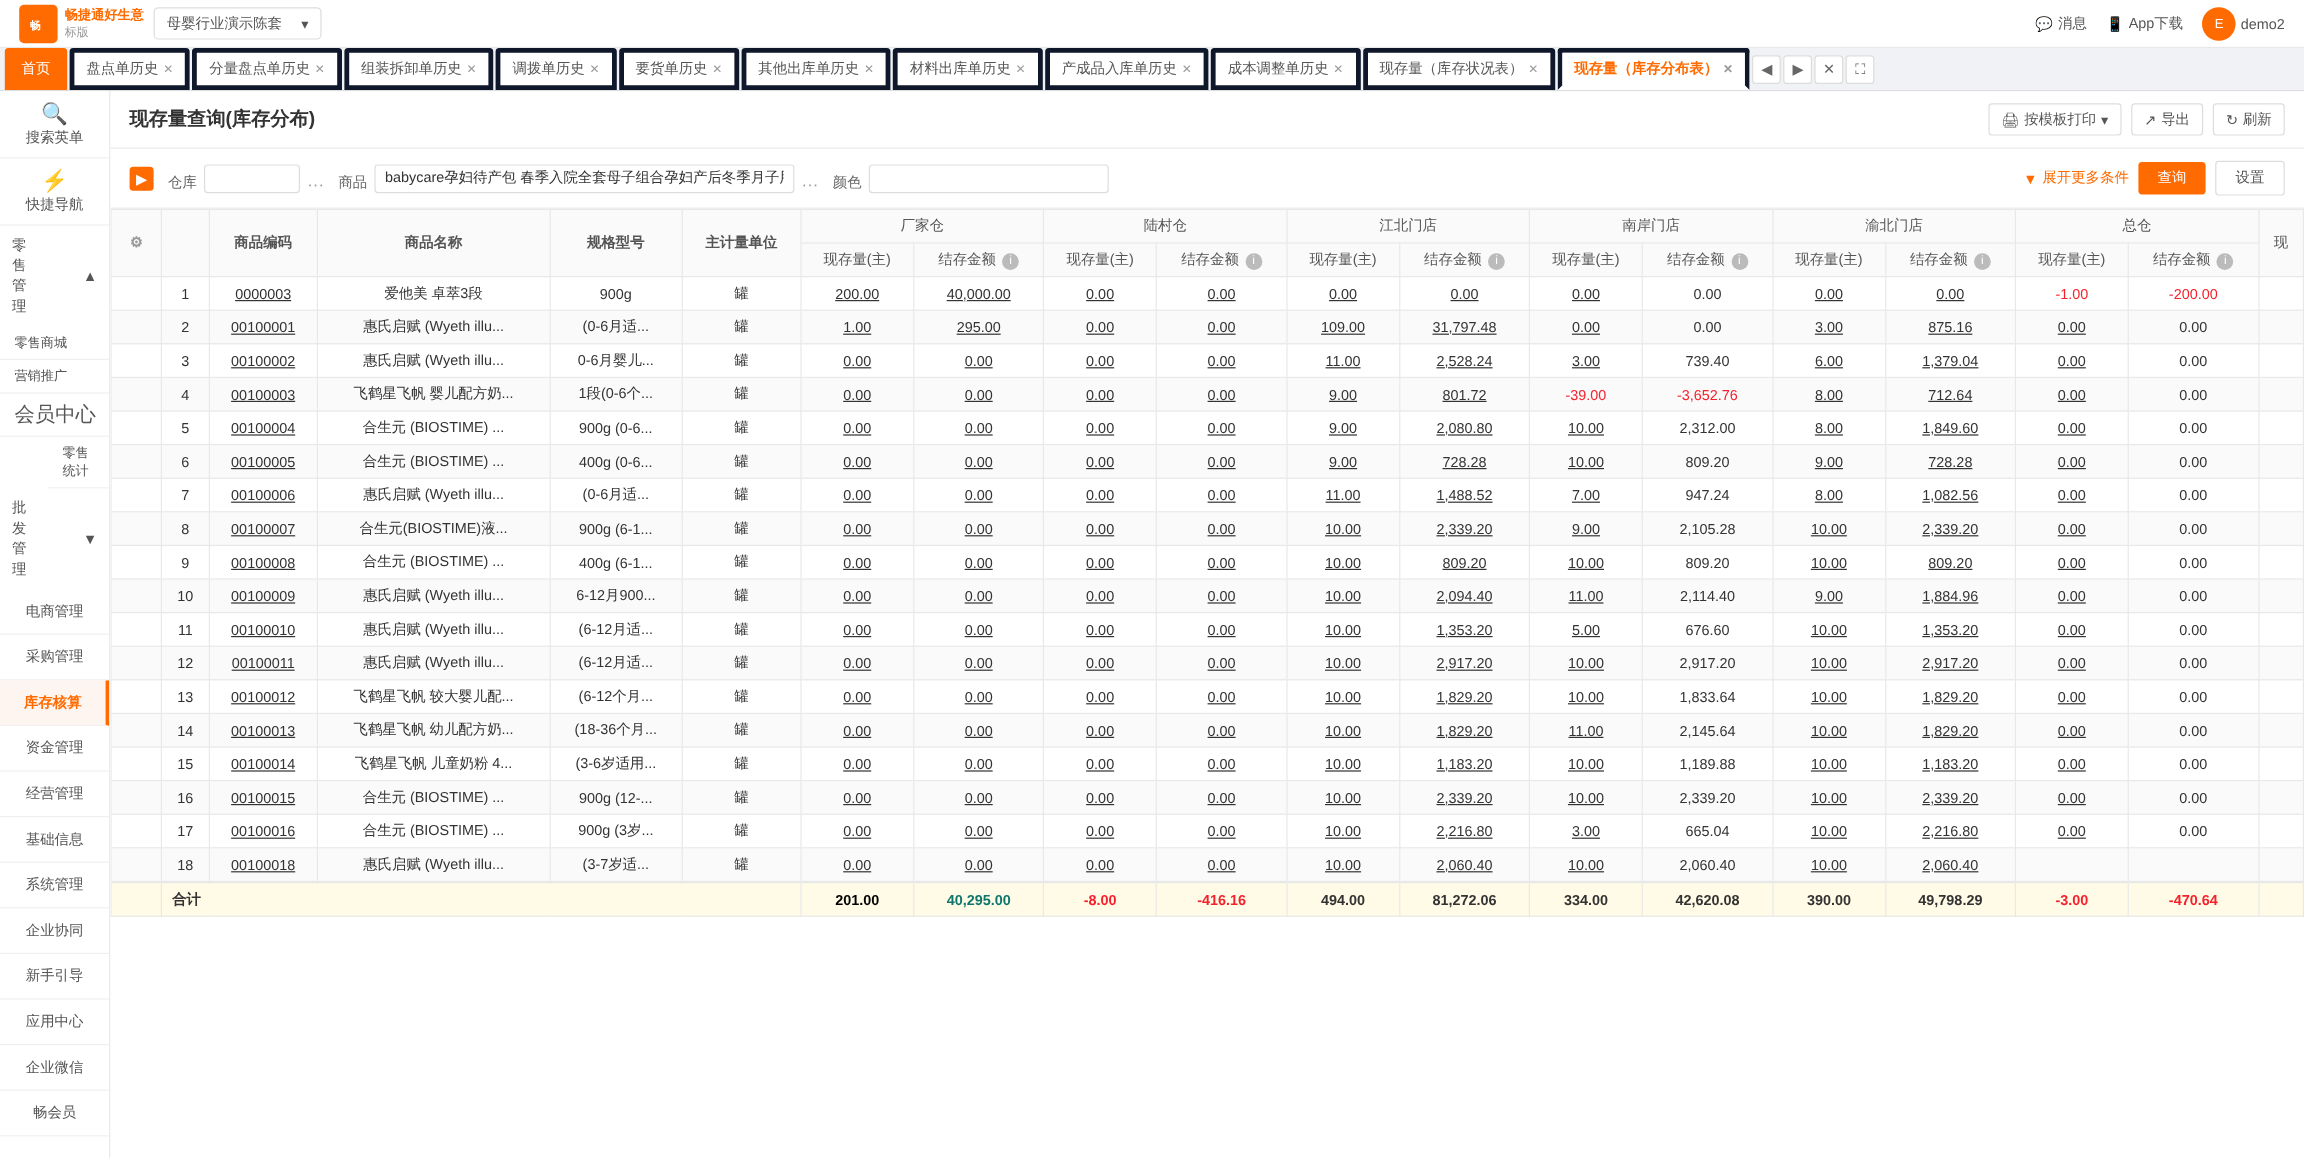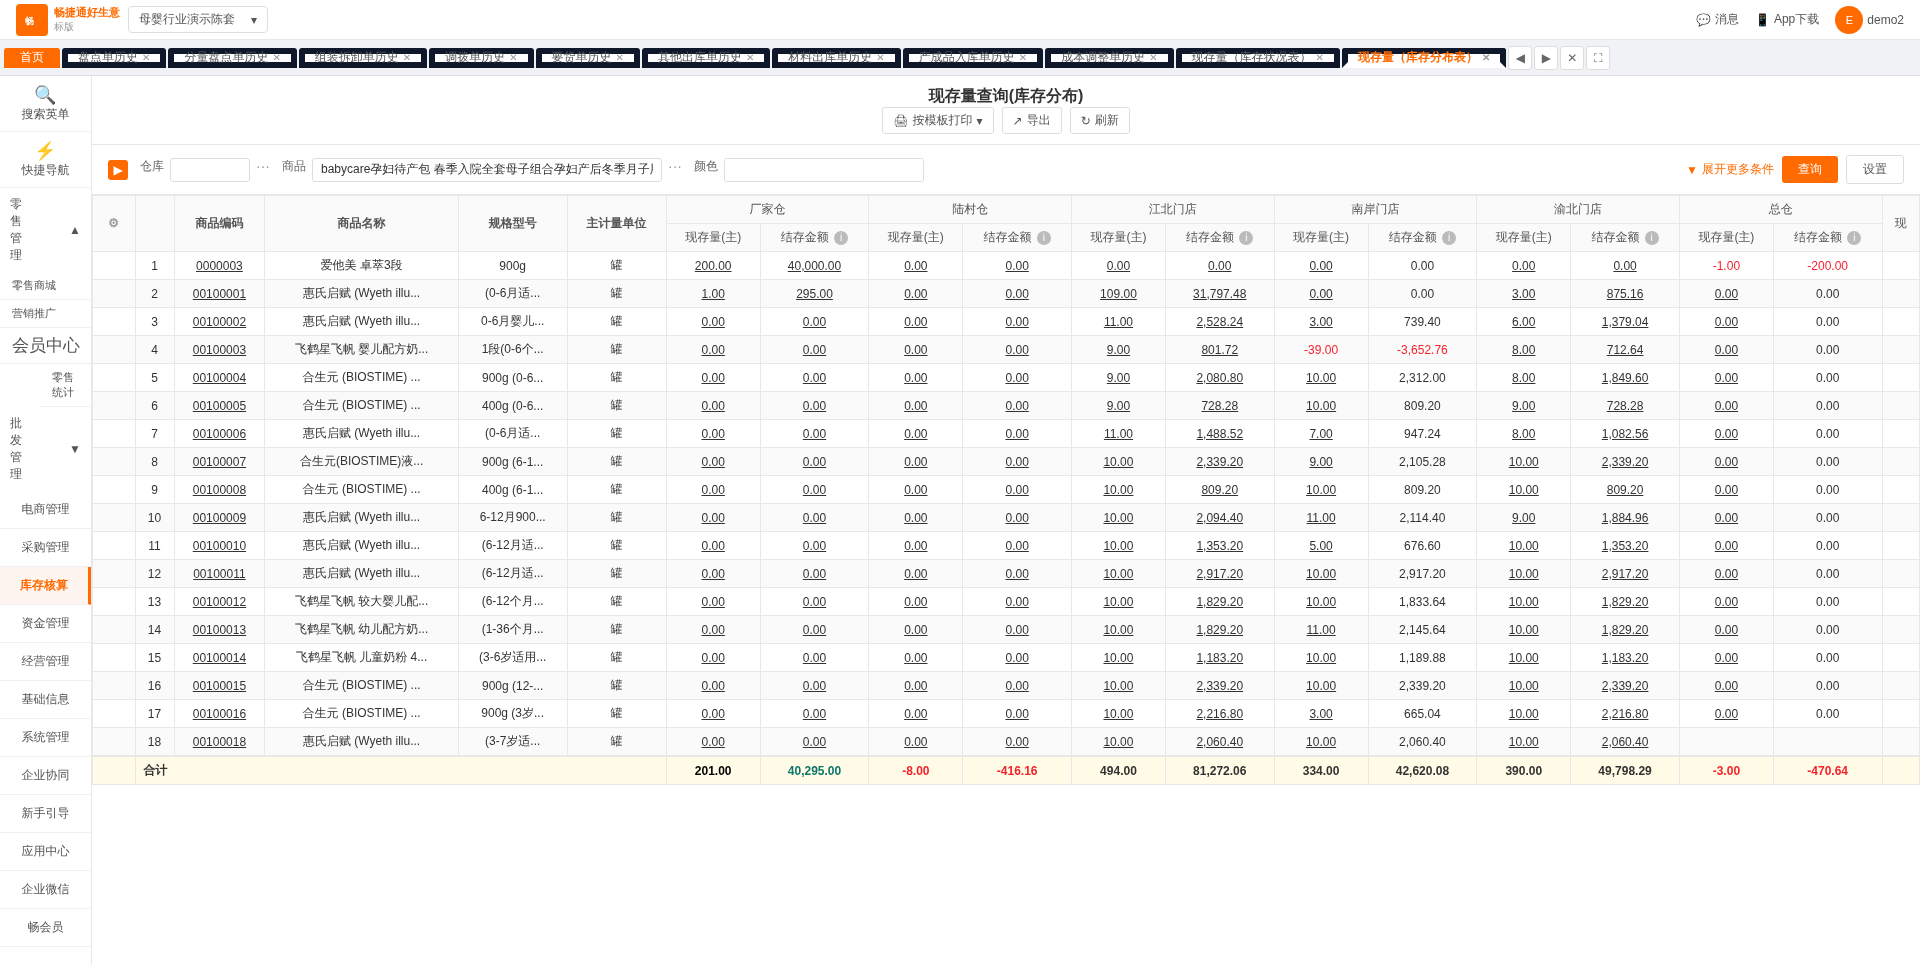--- a/index.html
+++ b/index.html
@@ -10,45 +10,45 @@
     .top-bar-left { display: flex; align-items: center; gap: 8px; }
     .logo-area { display: flex; align-items: center; gap: 6px; }
     .logo-icon { width: 32px; height: 32px; background: #ff6b00; border-radius: 4px; display: flex; align-items: center; justify-content: center; color: white; font-size: 10px; font-weight: bold; }
     .industry-select { display: flex; align-items: center; gap: 16px; padding: 4px 10px; border: 1px solid #ddd; border-radius: 4px; cursor: pointer; color: #555; font-size: 12px; }
     .top-bar-right { display: flex; align-items: center; gap: 16px; }
     .top-btn { display: flex; align-items: center; gap: 4px; cursor: pointer; color: #555; font-size: 12px; }
     .user-avatar { width: 28px; height: 28px; border-radius: 50%; background: #ff6b00; display: flex; align-items: center; justify-content: center; color: white; font-size: 11px; }
 
     
     .tab-bar { height: 36px; background: #f0f2f5; display: flex; align-items: center; padding: 0 4px; overflow: hidden; border-bottom: 1px solid #ddd; }
-    .tab-item { display: flex; align-items: center; gap: 4px; padding: 0 10px; height: 20px; background: #fff; border: 6px solid #0f172a; border-radius: 3px 3px 0 0; margin-right: 2px; cursor: pointer; font-size: 12px; color: #555; white-space: nowrap; flex-shrink: 0; }
+    .tab-item { display: flex; align-items: center; gap: 4px; padding: 0 10px; height: 35px; background: #fff; border: 4px solid #0f172a; border-radius: 3px 3px 0 0; margin-right: 2px; cursor: pointer; font-size: 12px; color: #555; white-space: nowrap; flex-shrink: 0; }
     .tab-item.active { background: #fff; border-bottom-color: #fff; color: #ff6b00; font-weight: bold; }
     .tab-item.home { background: #ff6b00; color: white; border-color: #ff6b00; }
     .tab-close { font-size: 10px; color: #999; cursor: pointer; }
     .tab-nav-btn { width: 24px; height: 24px; background: #fff; border: 1px solid #ddd; border-radius: 3px; display: flex; align-items: center; justify-content: center; cursor: pointer; color: #666; margin-right: 2px; flex-shrink: 0; }
 
     
     .main-layout { display: flex; height: calc(965px - 40px - 36px); }
 
     
     .sidebar { width: 92px; background: #fff; border-right: 1px solid #e8e8e8; display: flex; flex-direction: column; overflow-y: auto; }
     .sidebar-item { padding: 10px 6px; text-align: center; cursor: pointer; font-size: 12px; color: #555; border-bottom: 1px solid #f0f0f0; }
     .sidebar-item.active { background: #fff5f0; color: #ff6b00; font-weight: bold; border-right: 3px solid #ff6b00; }
     .sidebar-group { display: flex; justify-content: space-between; align-items: center; padding: 8px 10px; cursor: pointer; font-size: 12px; color: #555; gap: 44px; }
 
     
     .content { flex: 1; overflow: hidden; display: flex; flex-direction: column; background: #f5f5f5; }
-    .page-header { background: #fff; padding: 10px 16px; border-bottom: 1px solid #e8e8e8; display: flex; align-items: center; justify-content: space-between; flex-direction: column; }
+    .page-header { background: #fff; padding: 10px 16px; border-bottom: 1px solid #e8e8e8; display: flex; align-items: center; justify-content: space-between; }
     .page-title { font-size: 16px; font-weight: bold; color: #333; }
     .header-actions { display: flex; align-items: center; gap: 8px; }
     .action-btn { display: flex; align-items: center; gap: 4px; padding: 4px 10px; border: 1px solid #ddd; border-radius: 3px; cursor: pointer; font-size: 12px; color: #555; background: #fff; }
 
     
     .filter-bar { background: #fff; padding: 10px 16px; border-bottom: 1px solid #e8e8e8; display: flex; align-items: center; gap: 12px; flex-wrap: wrap; }
-    .filter-item { display: flex; align-items: flex-start; gap: 6px; }
+    .filter-item { display: flex; align-items: flex-end; gap: 6px; }
     .filter-label { color: #666; font-size: 12px; white-space: nowrap; }
     .filter-input { border: 1px solid #ddd; border-radius: 3px; padding: 4px 8px; font-size: 12px; color: #333; width: 80px; }
     .filter-input-long { border: 1px solid #ddd; border-radius: 3px; padding: 4px 8px; font-size: 12px; color: #333; width: 350px; }
     .filter-input-color { border: 1px solid #ddd; border-radius: 3px; padding: 4px 8px; font-size: 12px; color: #333; width: 200px; }
     .filter-dots { color: #999; font-size: 14px; cursor: pointer; }
     .expand-btn { display: flex; align-items: center; gap: 4px; color: #ff6b00; cursor: pointer; font-size: 12px; }
     .query-btn { background: #ff6b00; color: white; border: none; border-radius: 3px; padding: 5px 16px; cursor: pointer; font-size: 12px; }
     .settings-btn { background: white; color: #555; border: 1px solid #ddd; border-radius: 3px; padding: 5px 16px; cursor: pointer; font-size: 12px; }
     .orange-arrow { background: #ff6b00; color: white; width: 20px; height: 20px; border-radius: 3px; display: flex; align-items: center; justify-content: center; cursor: pointer; flex-shrink: 0; }
 
@@ -558,21 +558,21 @@
     <td class="td-num">1,829.20</td>
     <td class="td-num">0.00</td>
     <td class="td-zero">0.00</td>
     <td></td>
   </tr>
             <tr>
     <td></td>
     <td>14</td>
     <td class="td-num">00100013</td>
     <td>飞鹤星飞帆 幼儿配方奶...</td>
-    <td>(1-36个月...</td>
+    <td>(18-36个月...</td>
     <td>罐</td>
     <td class="td-num">0.00</td>
     <td class="td-num">0.00</td>
     <td class="td-num">0.00</td>
     <td class="td-num">0.00</td>
     <td class="td-num">10.00</td>
     <td class="td-num">1,829.20</td>
     <td class="td-num">11.00</td>
     <td class="td-zero">2,145.64</td>
     <td class="td-num">10.00</td>

